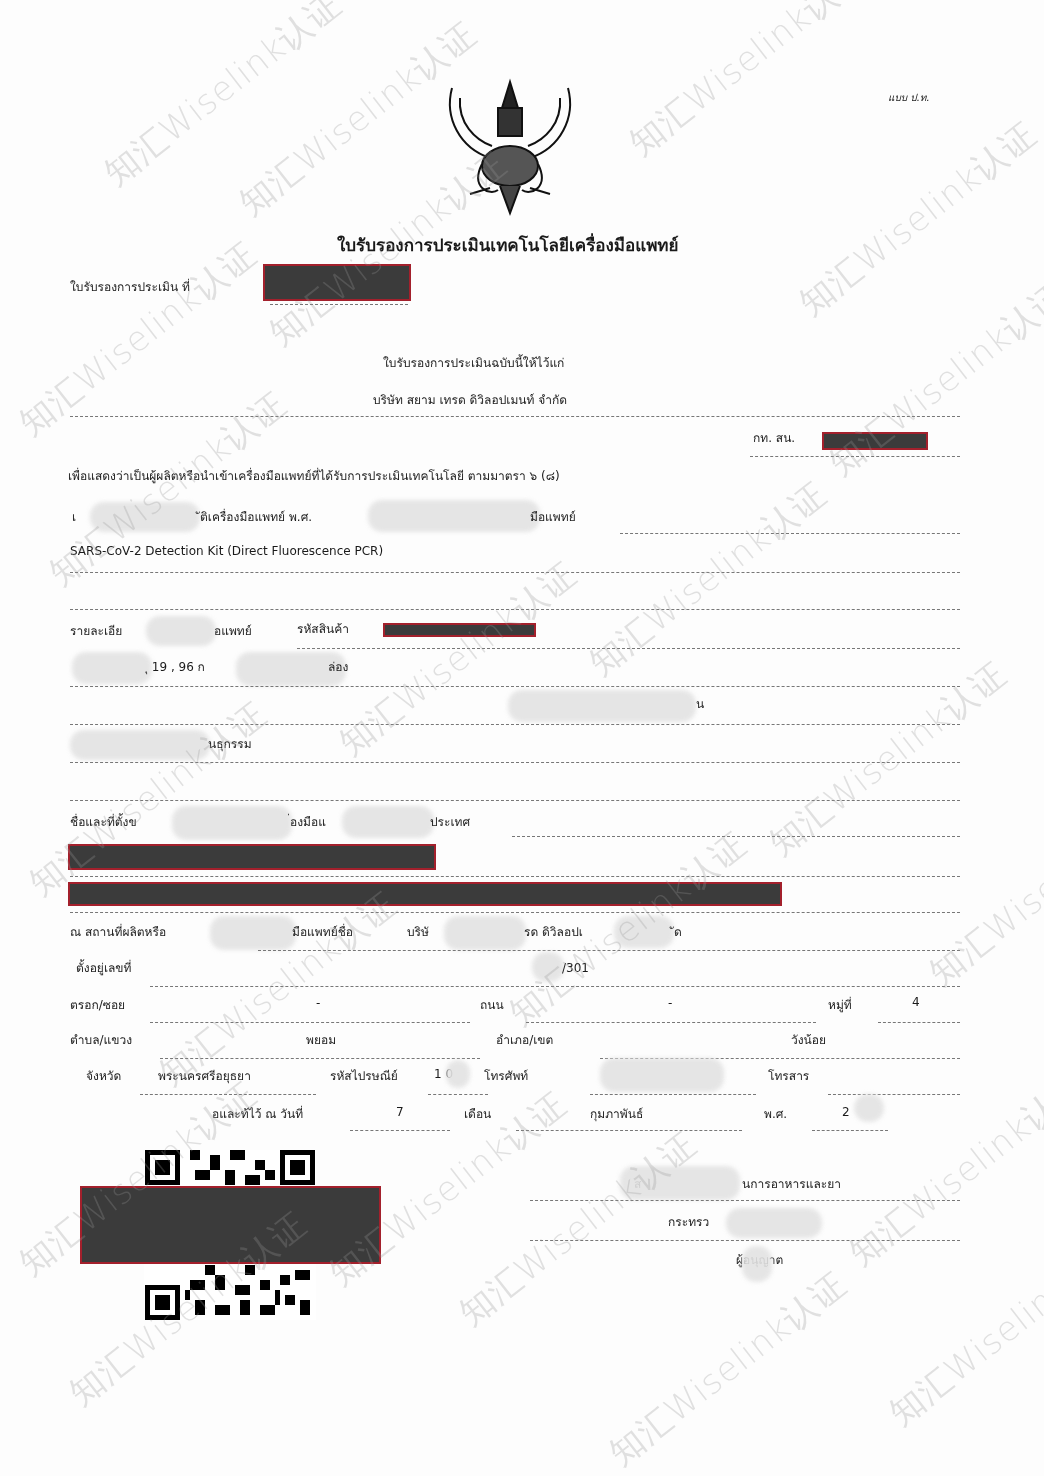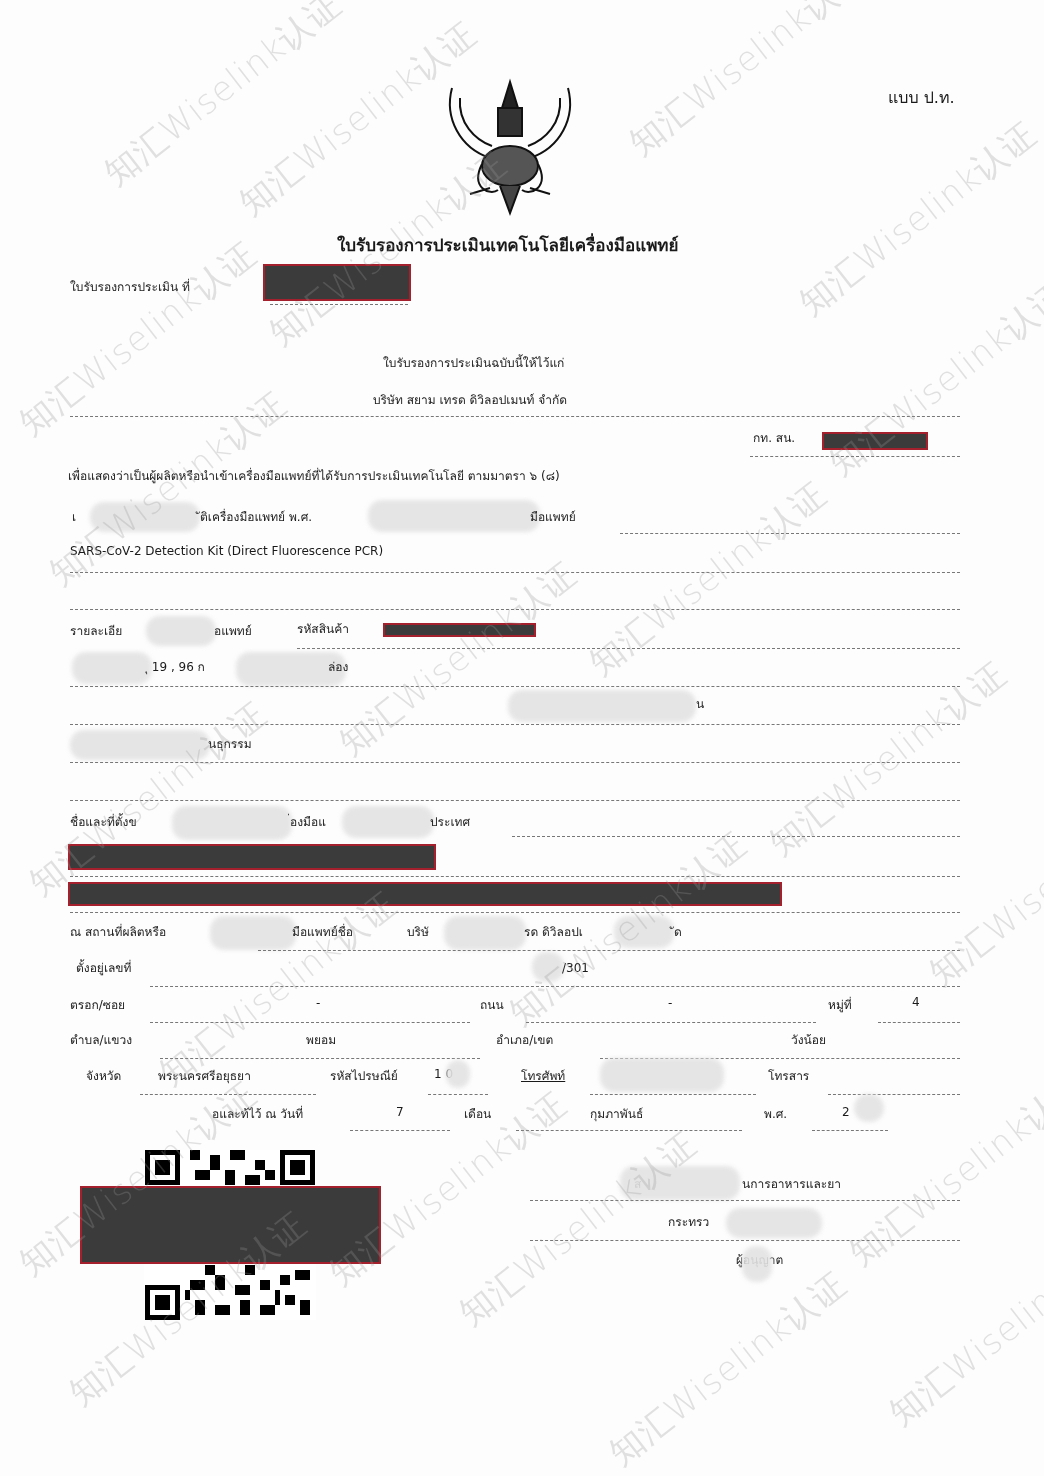--- a/index.html
+++ b/index.html
@@ -1,21 +1,21 @@
 <!DOCTYPE html>
 <html><head>
 <meta charset="utf-8">
 <style>
   * { box-sizing: border-box; margin: 0; padding: 0; }
   html, body { width: 1044px; height: 1476px; background: #fbfbfb; overflow: hidden; }
   body { position: relative; font-family: "DejaVu Sans", "Liberation Sans", sans-serif; color: #1a1a1a; }
   .page { position: absolute; left: 0; top: 0; width: 1044px; height: 1476px; background: #fdfdfd; }
   .abs { position: absolute; white-space: nowrap; }
   .t { font-size: 12px; line-height: 20px; }
-  .t-sm { font-size: 16px; line-height: 20px; }
+  .t-sm { font-size: 10px; line-height: 20px; font-style: italic; }
   .t-title { font-size: 17px; font-weight: bold; line-height: 22px; }
   .dots { position: absolute; height: 0; border-top: 1px dashed #777; }
   .redact { position: absolute; background: #3b3b3b; border: 2px solid #a3202c; }
   .blur { position: absolute; background: #e3e3e3; border-radius: 14px; filter: blur(2px); opacity: 0.9; }
   .wm { position: absolute; font-family: "DejaVu Sans", sans-serif; font-size: 34px; color: rgba(150,150,150,0.28); transform: rotate(-38deg); transform-origin: left top; white-space: nowrap; pointer-events: none; font-weight: 300; letter-spacing: 1px; }
   .emblem { position: absolute; left: 440px; top: 78px; width: 140px; height: 140px; }
   .qr { position: absolute; background: #fff; }
 </style>
 </head>
 <body>
@@ -132,21 +132,21 @@
   <div class="abs t" style="left:791px; top:1030px;">วังน้อย</div>
   <div class="dots" style="left:600px; top:1058px; width:360px;"></div>
 
   <div class="abs t" style="left:86px; top:1066px;">จังหวัด</div>
   <div class="abs t" style="left:158px; top:1066px;">พระนครศรีอยุธยา</div>
   <div class="dots" style="left:140px; top:1094px; width:176px;"></div>
   <div class="abs t" style="left:330px; top:1066px;">รหัสไปรษณีย์</div>
   <div class="abs t" style="left:434px; top:1064px;">1   0</div>
   <div class="blur" style="left:446px; top:1060px; width:24px; height:28px;"></div>
   <div class="dots" style="left:428px; top:1094px; width:60px;"></div>
-  <div class="abs t" style="left:521px; top:1066px;text-decoration:underline;">โทรศัพท์</div>
+  <div class="abs t" style="left:484px; top:1066px;">โทรศัพท์</div>
   <div class="blur" style="left:600px; top:1058px; width:124px; height:34px;"></div>
   <div class="dots" style="left:590px; top:1094px; width:166px;"></div>
   <div class="abs t" style="left:768px; top:1066px;">โทรสาร</div>
   <div class="dots" style="left:828px; top:1094px; width:132px;"></div>
 
   <div class="abs t" style="left:212px; top:1104px;">อและท้ไว้ ณ วันที่</div>
   <div class="abs t" style="left:396px; top:1102px;">7</div>
   <div class="dots" style="left:350px; top:1130px; width:100px;"></div>
   <div class="abs t" style="left:464px; top:1104px;">เดือน</div>
   <div class="abs t" style="left:590px; top:1104px;">กุมภาพันธ์</div>

